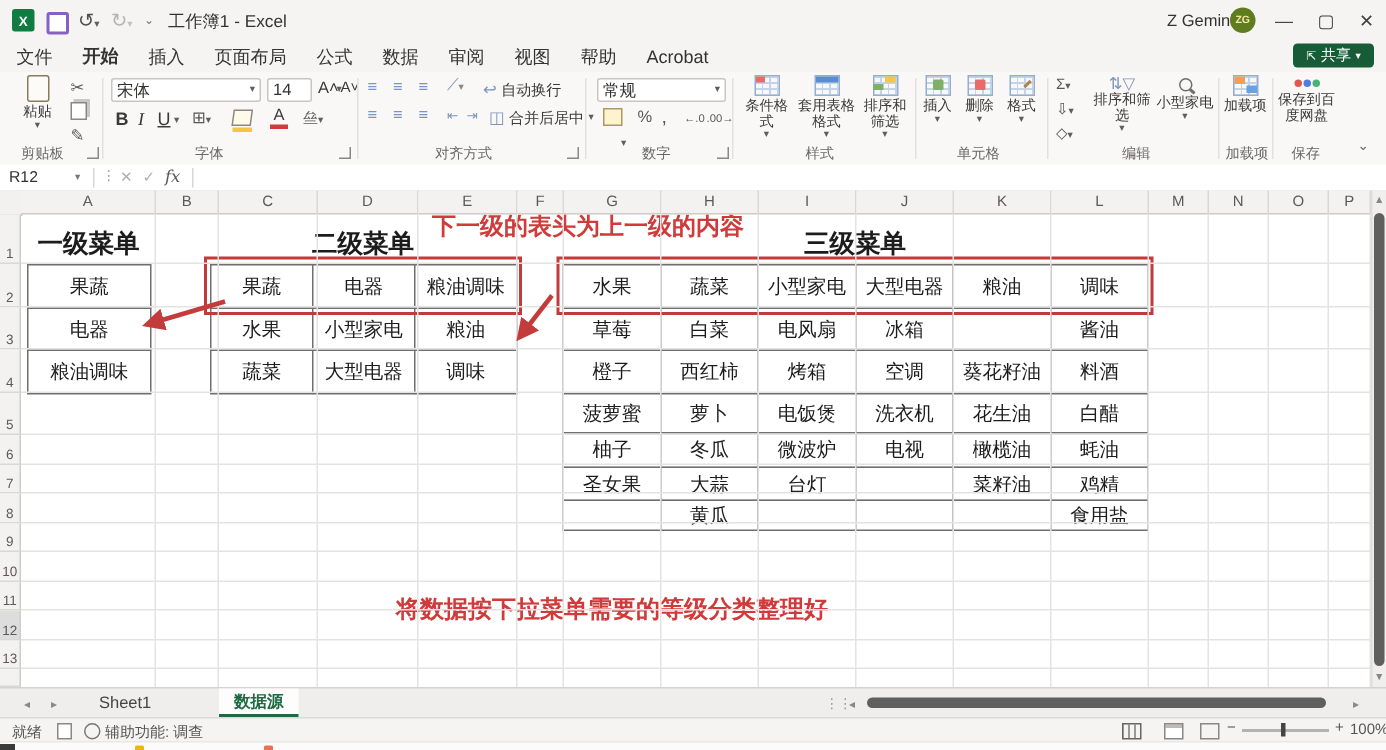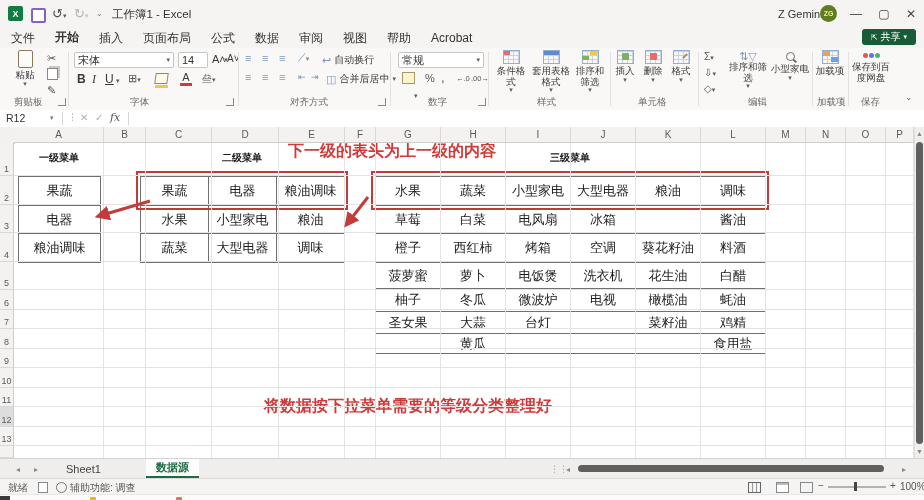--- a/index.html
+++ b/index.html
@@ -43,21 +43,21 @@
   .lens::after{content:"";position:absolute;left:6px;top:7px;width:4px;height:1.6px;background:#6f6d6b;transform:rotate(40deg);}
   .alnic{font-size:11px;color:#7a96bd;line-height:10px;}
   
   #fbar{left:0;top:110px;width:924px;height:17px;background:#fff;border-bottom:1px solid #d8d6d4;}
   
   #corner{left:0;top:127px;width:14px;height:16px;background:#f3f1f0;border-right:1px solid #d5d3d1;border-bottom:1px solid #cfcdcb;}
   .colhdr{position:absolute;top:127px;height:16px;background:#f4f2f1;border-right:1px solid #dad8d6;border-bottom:1px solid #cfcdcb;font-size:10px;color:#5c5a58;display:flex;align-items:center;justify-content:center;box-sizing:border-box;}
   .rowhdr{position:absolute;left:0;width:14px;background:#f4f2f1;border-right:1px solid #cfcdcb;border-bottom:1px solid #dad8d6;font-size:9px;color:#5c5a58;display:flex;align-items:flex-end;justify-content:center;box-sizing:border-box;padding-bottom:1px;}
   .vline{position:absolute;width:1px;background:#e4e3e2;}
   .hline{position:absolute;height:1px;background:#e4e3e2;}
-  .sheettitle{position:absolute;font-family:"DejaVu Serif","Liberation Serif",serif;font-weight:bold;font-size:10px;color:#1c1c1c;transform:translateX(-50%);white-space:nowrap;}
+  .sheettitle{position:absolute;font-family:"DejaVu Serif","Liberation Serif",serif;font-weight:bold;font-size:17px;color:#1c1c1c;transform:translateX(-50%);white-space:nowrap;}
   .tcell{position:absolute;border:1px solid #6f6f6f;box-sizing:border-box;display:flex;align-items:center;justify-content:center;font-family:"DejaVu Serif","Liberation Serif",serif;font-size:13px;color:#1c1c1c;background:#fff;white-space:nowrap;}
   .redbox{position:absolute;border:2px solid #c23a3a;box-sizing:border-box;}
   .redtext{position:absolute;color:#d03a3a;font-weight:bold;font-size:16px;font-family:"Liberation Sans",sans-serif;white-space:nowrap;}
   
   #tabbar{left:0;top:458px;width:924px;height:20px;background:#f0eeed;border-top:1px solid #d5d3d1;}
   .stab{position:absolute;top:0;height:19px;display:flex;align-items:center;padding:0 10px;font-size:11px;color:#444;}
   .stab.active{background:#fdfdfd;font-weight:bold;color:#1e6b43;border-bottom:2px solid #1e6b43;box-sizing:border-box;}
   #statusbar{left:0;top:478px;width:924px;height:16px;background:#f6f4f3;border-top:1px solid #dcdad8;font-size:10px;color:#555;}
   #taskbar{left:0;top:494px;width:924px;height:6px;background:#fbfbfb;border-top:1px solid #e8e8e8;}
   #watermark{left:598px;top:441px;font-size:23px;font-weight:bold;letter-spacing:1px;color:rgba(145,145,145,.8);text-shadow:0 0 2px #fff,1px 1px 0 #fff,-1px -1px 0 #fff;white-space:nowrap;z-index:30;}

